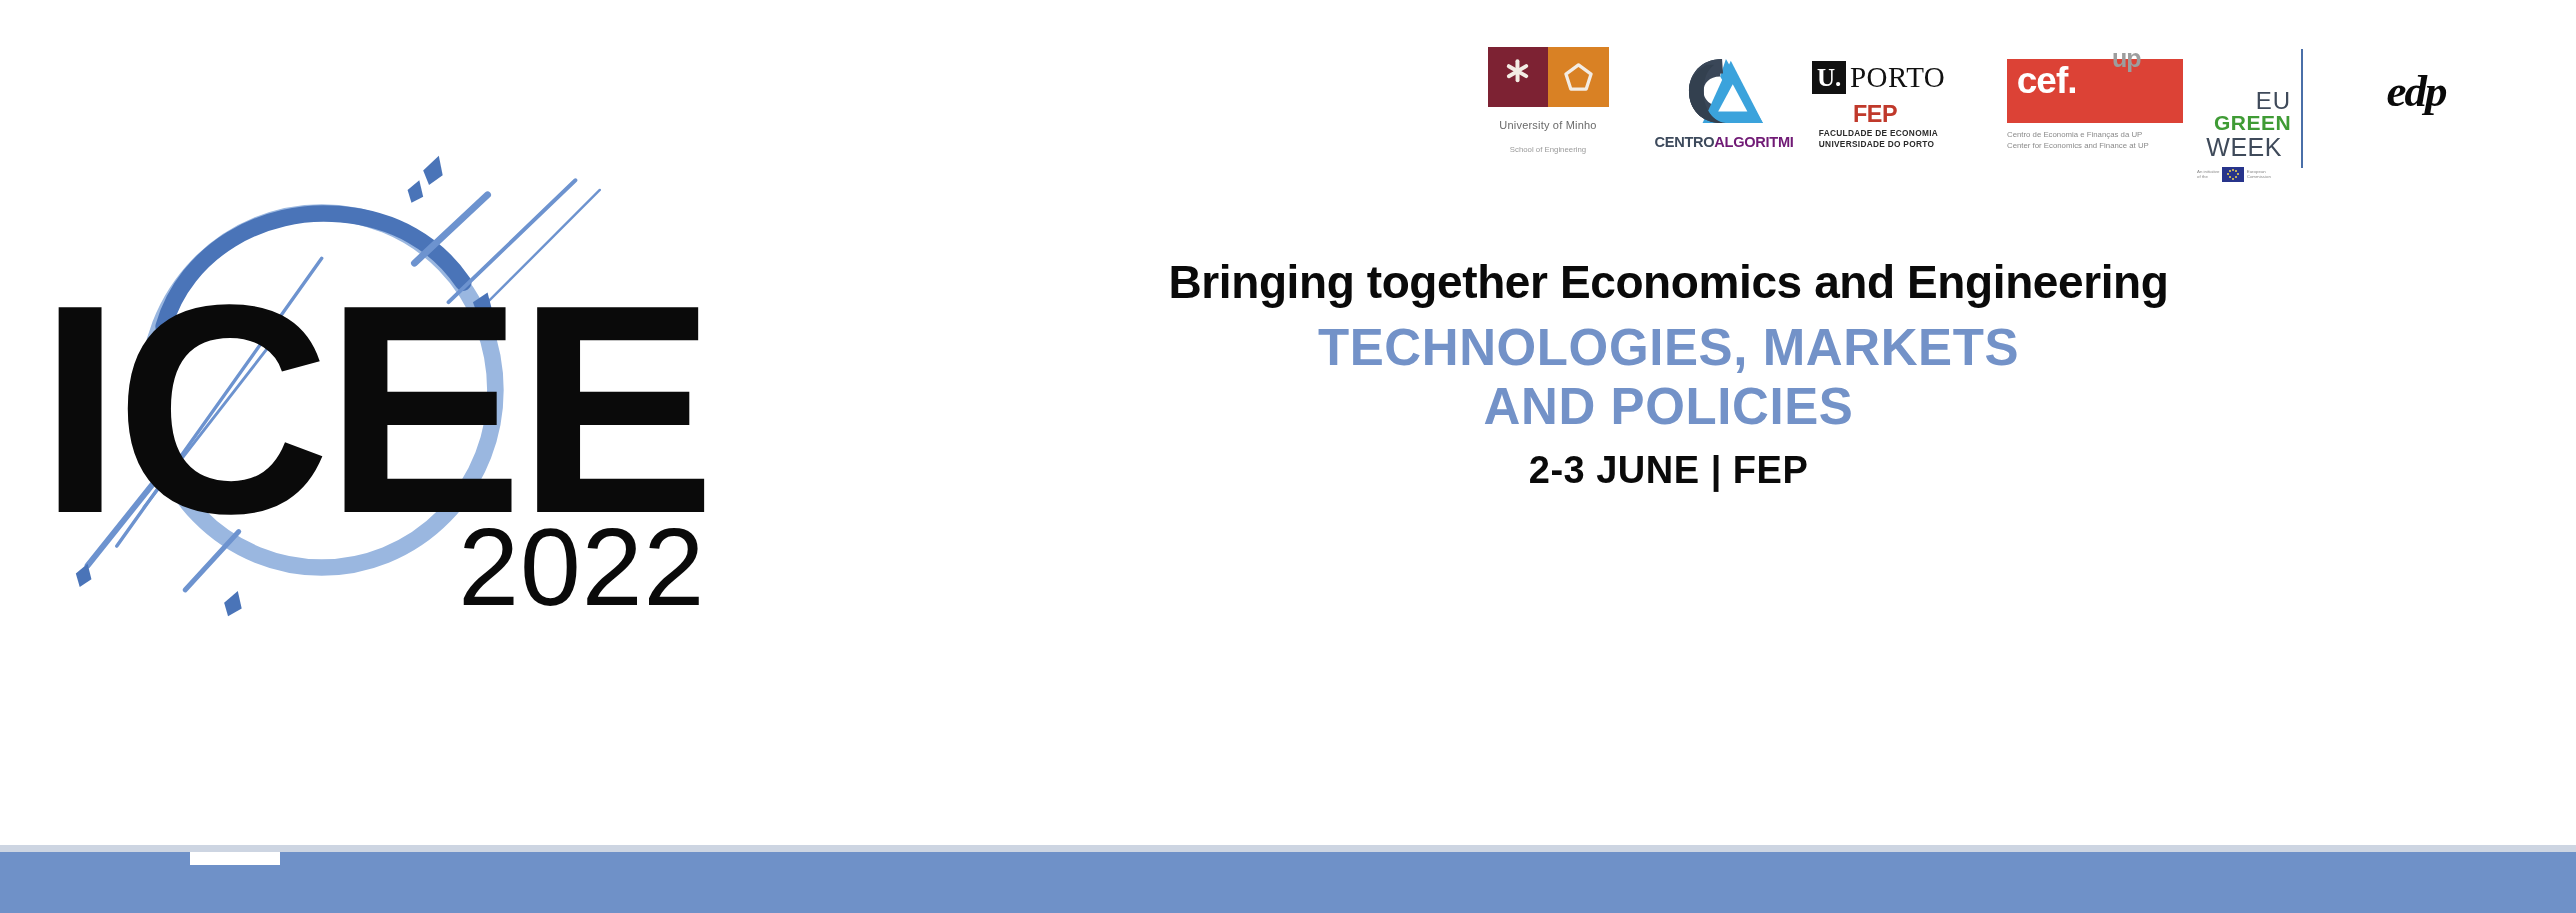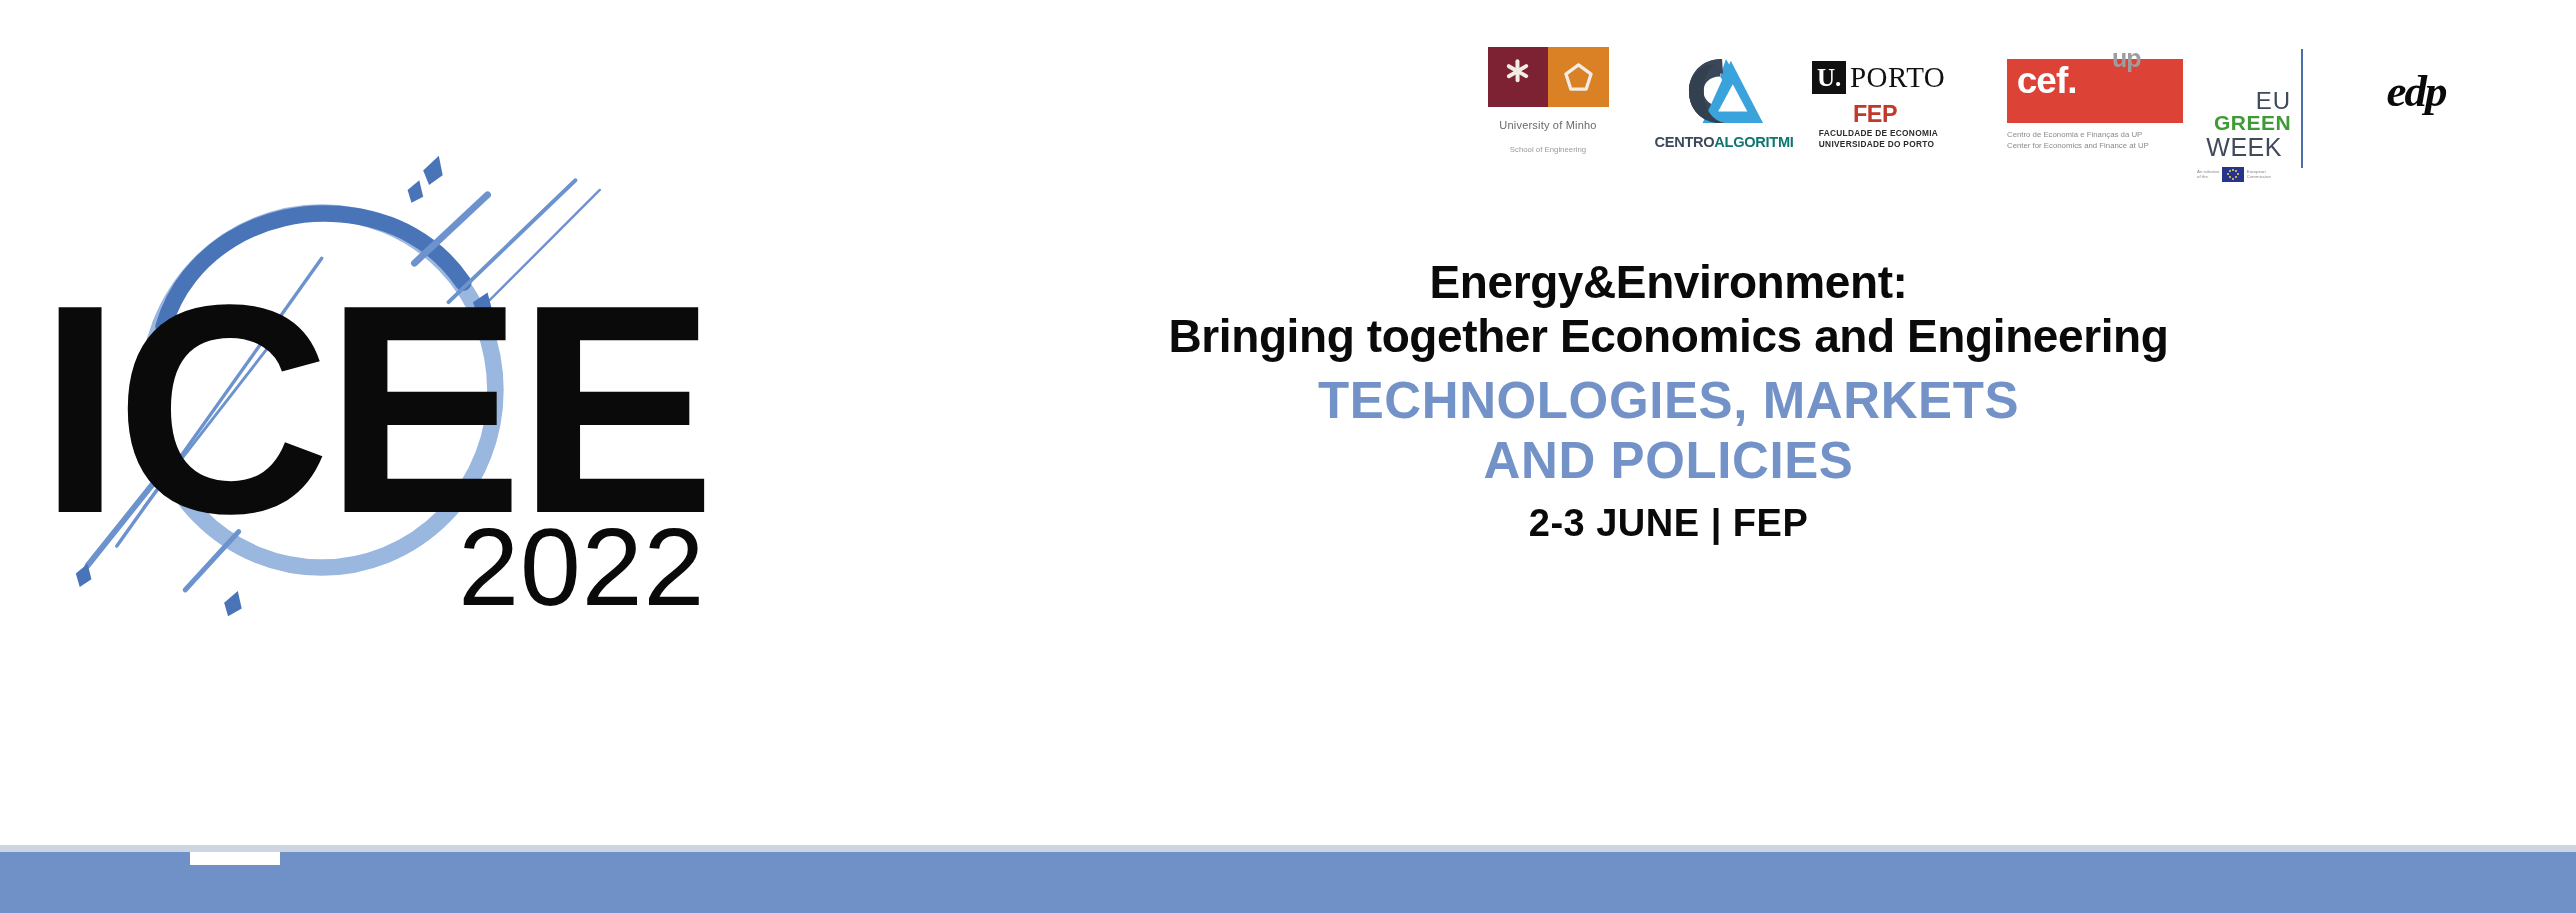--- a/index.html
+++ b/index.html
@@ -88,21 +88,21 @@
   .algoritmi { width: 176px; padding-top: 7.8px; }
   .algoritmi-mark { width: 94px; height: 72px; }
   .algoritmi-txt {
     margin-top: 6.8px;
     font-size: 14.6px;
     font-weight: bold;
     letter-spacing: -0.3px;
     white-space: nowrap;
   }
   .algo-dark { color: #3d4a5c; }
-  .algo-blue { color: #0f766e; }
+  .algo-blue { color: #701a75; }
 
   
   .uporto { width: 195px; padding-top: 13.7px; align-items: flex-start; }
   .uporto-row1 { display: flex; align-items: center; }
   .uporto-box {
     background: #111111;
     color: #ffffff;
     font-family: "Liberation Serif", serif;
     font-weight: bold;
     font-size: 25px;
@@ -436,21 +436,20 @@
       <path d="M200 468 L214 456 L218 474 L204 482 Z"></path>
       <path d="M48 438 L60 428 L64 444 L52 452 Z"></path>
     </g>
 
     <text x="10" y="375" font-family="'Liberation Sans', sans-serif" font-size="305" font-weight="bold" fill="#0a0a0a" letter-spacing="-6">ICEE</text>
 
     <text x="440" y="470" font-family="'Liberation Sans', sans-serif" font-size="112" font-weight="normal" fill="#0a0a0a" letter-spacing="1">2022</text>
   </svg>
 
   <div id="title-block">
-    <div class="title-line-1">Energy&amp;Environment:</div>
     <div class="title-line-2">Bringing together Economics and Engineering</div>
     <div class="subtitle-line first">TECHNOLOGIES, MARKETS</div>
     <div class="subtitle-line">AND POLICIES</div>
     <div class="date-line">2-3 JUNE | FEP</div>
   </div>
 
   <div id="bottom-hairline"></div>
   <div id="bottom-bar"></div>
   <div id="bottom-notch"></div>
 

